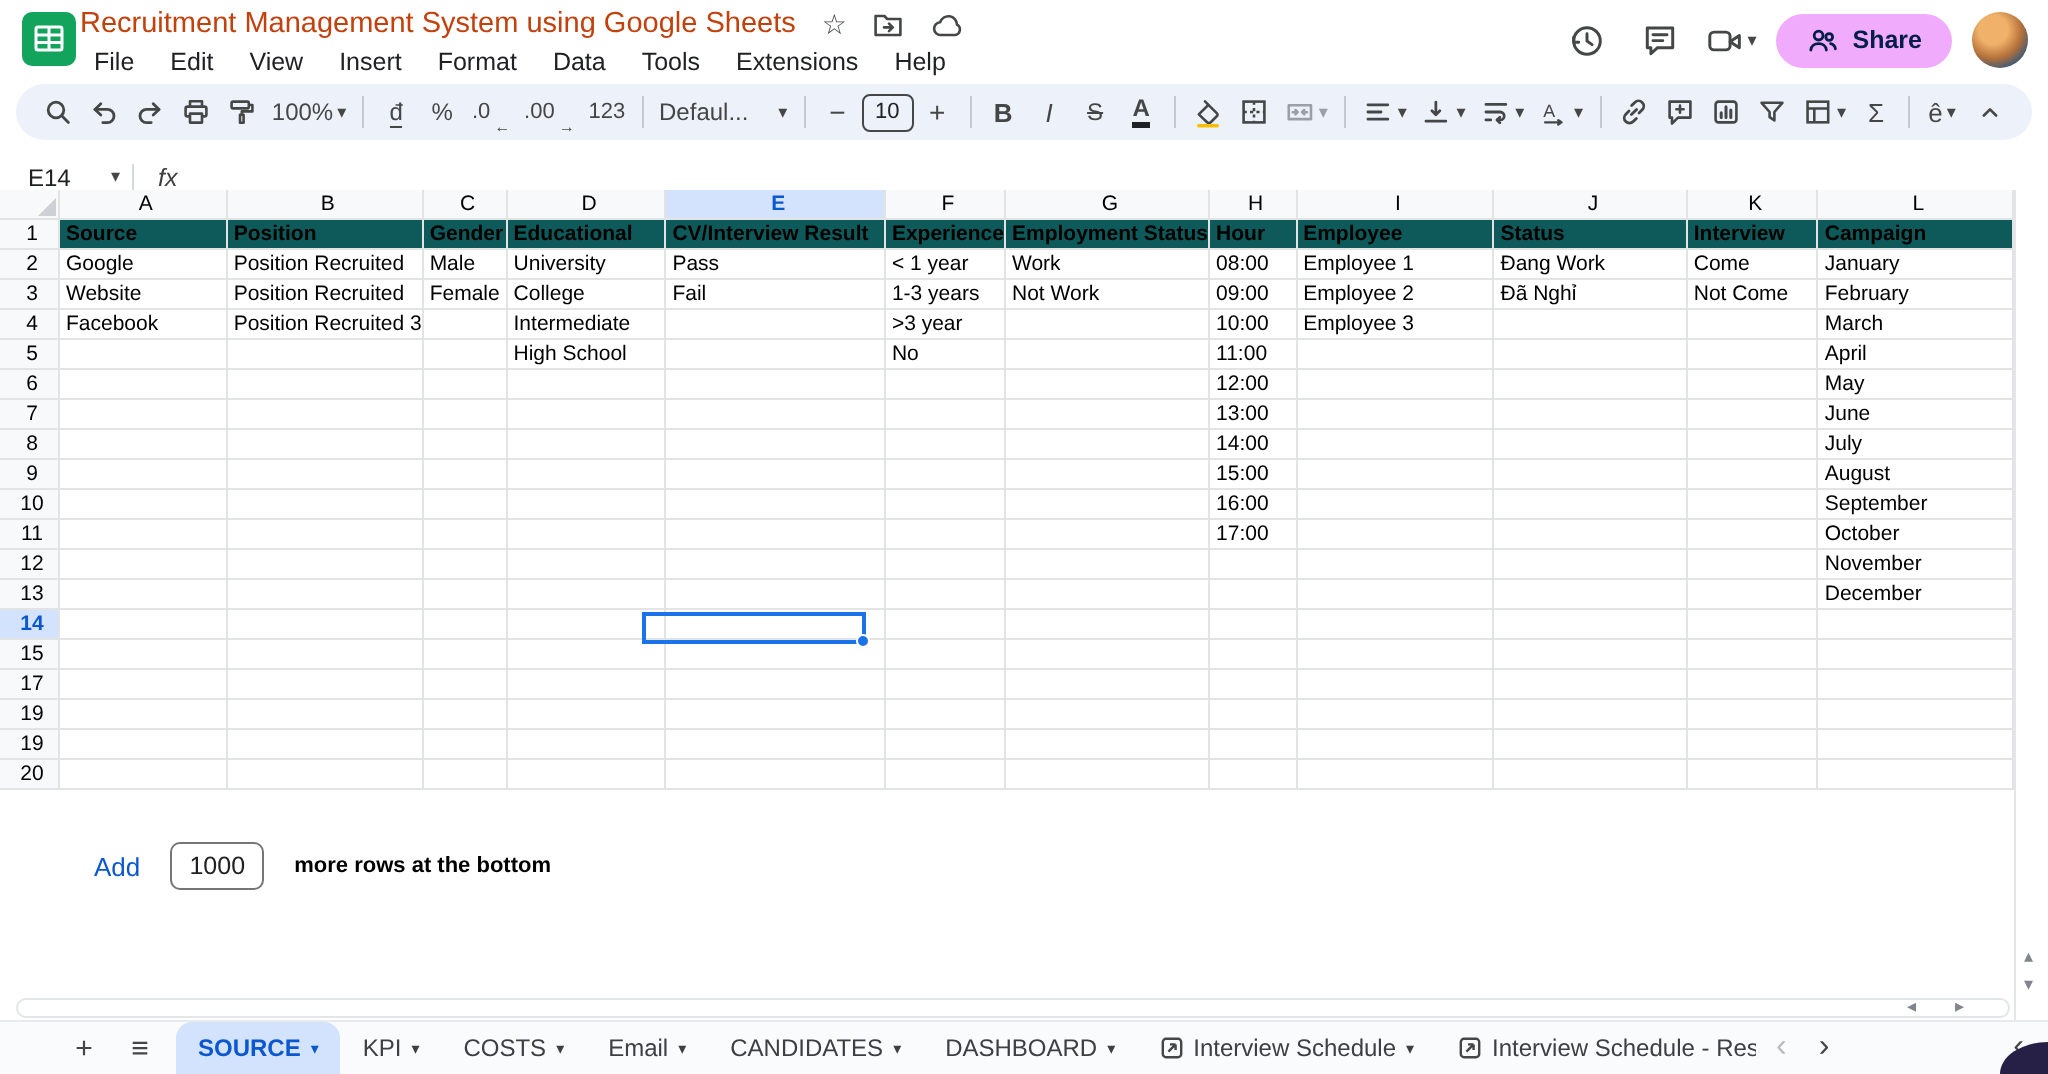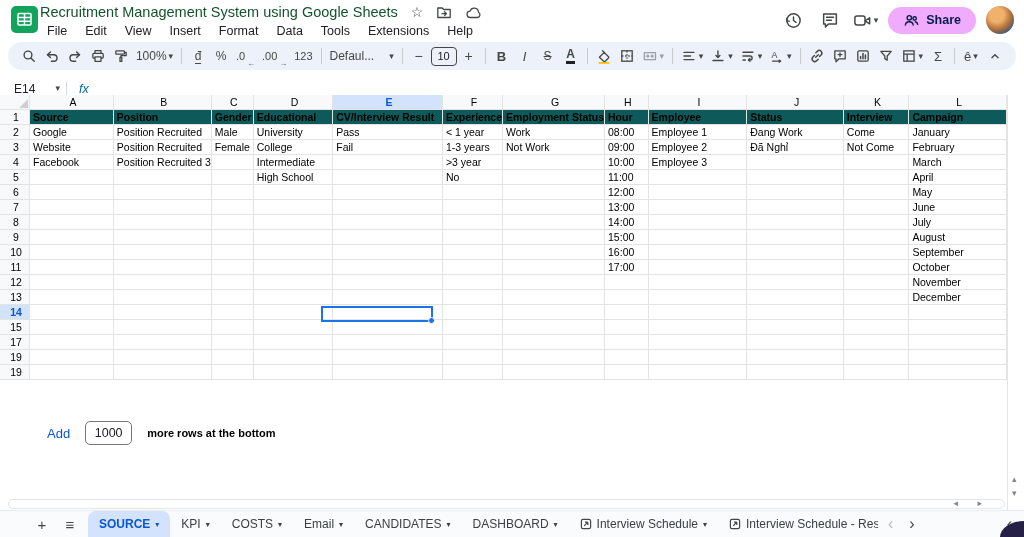--- a/index.html
+++ b/index.html
@@ -6,21 +6,21 @@
   html,body { width:1024px; height:537px; overflow:hidden; background:#fff;
     font-family:"Liberation Sans","DejaVu Sans",sans-serif; }
   body { position:relative; color:#202124; }
 
   
   .topbar { position:absolute; top:0; left:0; width:1024px; height:40px; background:#fff; }
   .logo { position:absolute; left:11px; top:6px; width:27px; height:27px; background:#12a35c; border-radius:5px;
     display:flex; align-items:center; justify-content:center; }
   .title-block { position:absolute; left:40px; top:2px; }
   .title-row { display:flex; align-items:center; gap:13px; height:20px; }
-  .doc-title { font-size:14.5px; color:#14532d; white-space:nowrap; }
+  .doc-title { font-size:14.5px; color:#c2410c; white-space:nowrap; }
   .tb-mini { color:#444746; font-size:14px; line-height:1; display:flex; align-items:center; }
   .menu-row { display:flex; gap:4px; margin-top:1px; }
   .menu-item { font-size:12.5px; color:#202124; padding:1px 7px; border-radius:8px; cursor:default; }
   .top-right { position:absolute; right:10px; top:0; height:40px; display:flex; align-items:center; gap:10px; }
   .icon-btn { width:26px; height:26px; display:flex; align-items:center; justify-content:center; border:none; background:transparent; color:#444746; }
   .cam-group { display:flex; align-items:center; gap:2px; }
   .caret { font-size:9px; color:#444746; line-height:1; }
   .share-btn { height:27px; background:#f0abfc; border:none; border-radius:14px; display:flex; align-items:center;
     gap:7px; padding:0 15px; color:#041e49; font-size:12.5px; font-weight:700; font-family:inherit; }
   .avatar { width:28px; height:28px; border-radius:50%;
@@ -42,21 +42,21 @@
   .sizebox { width:26px; height:19px; border:1px solid #444746; border-radius:4px; display:flex; align-items:center;
     justify-content:center; font-size:11px; background:transparent; }
   .spacer { flex:1; }
 
   
   .formula-bar { position:absolute; top:71px; left:0; width:1024px; height:36px; background:#fff;
     border-bottom:1px solid #dfe2e6; display:flex; align-items:center; }
   .namebox { width:66px; display:flex; align-items:center; justify-content:space-between; padding:0 6px 0 14px;
     font-size:12px; color:#202124; }
   .fdiv { width:1px; height:14px; background:#d7dadd; }
-  .fx { font-style:italic; color:#0369a1; font-size:12.5px; margin-left:12px; }
+  .fx { font-style:italic; color:#404040; font-size:12.5px; margin-left:12px; }
   .fvalue { flex:1; font-size:12px; padding-left:12px; }
 
   
   .grid-area { position:absolute; top:95px; left:0; width:1007px; height:320px; background:#fff; }
   table.grid { border-collapse:collapse; table-layout:fixed; }
   table.grid td { height:14px; line-height:14px; font-size:10.5px; padding:0 0 0 3px; white-space:nowrap;
     overflow:hidden; border-right:1px solid #e2e3e3; border-bottom:1px solid #e2e3e3; color:#000; }
   td.corner { background:#f8f9fa; border-right:1px solid #c9cdd1; border-bottom:1px solid #c9cdd1; position:relative; padding:0; }
   td.corner::after { content:''; position:absolute; right:1px; bottom:1px; border-left:9px solid transparent; border-bottom:9px solid #cdd1d5; }
   td.ch { height:16px; line-height:16px; background:#f8f9fa; color:#575d66; text-align:center; padding:0;
@@ -648,20 +648,35 @@
           <td class="dc"></td>
           <td class="dc"></td>
           <td class="dc"></td>
           <td class="dc"></td>
           <td class="dc"></td>
           <td class="dc"></td>
           <td class="dc"></td>
         </tr>
         <tr>
           <td class="rh">19</td>
+          <td class="dc"></td>
+          <td class="dc"></td>
+          <td class="dc"></td>
+          <td class="dc"></td>
+          <td class="dc"></td>
+          <td class="dc"></td>
+          <td class="dc"></td>
+          <td class="dc"></td>
+          <td class="dc"></td>
+          <td class="dc"></td>
+          <td class="dc"></td>
+          <td class="dc"></td>
+        </tr>
+        <tr>
+          <td class="rh">20</td>
           <td class="dc"></td>
           <td class="dc"></td>
           <td class="dc"></td>
           <td class="dc"></td>
           <td class="dc"></td>
           <td class="dc"></td>
           <td class="dc"></td>
           <td class="dc"></td>
           <td class="dc"></td>
           <td class="dc"></td>

